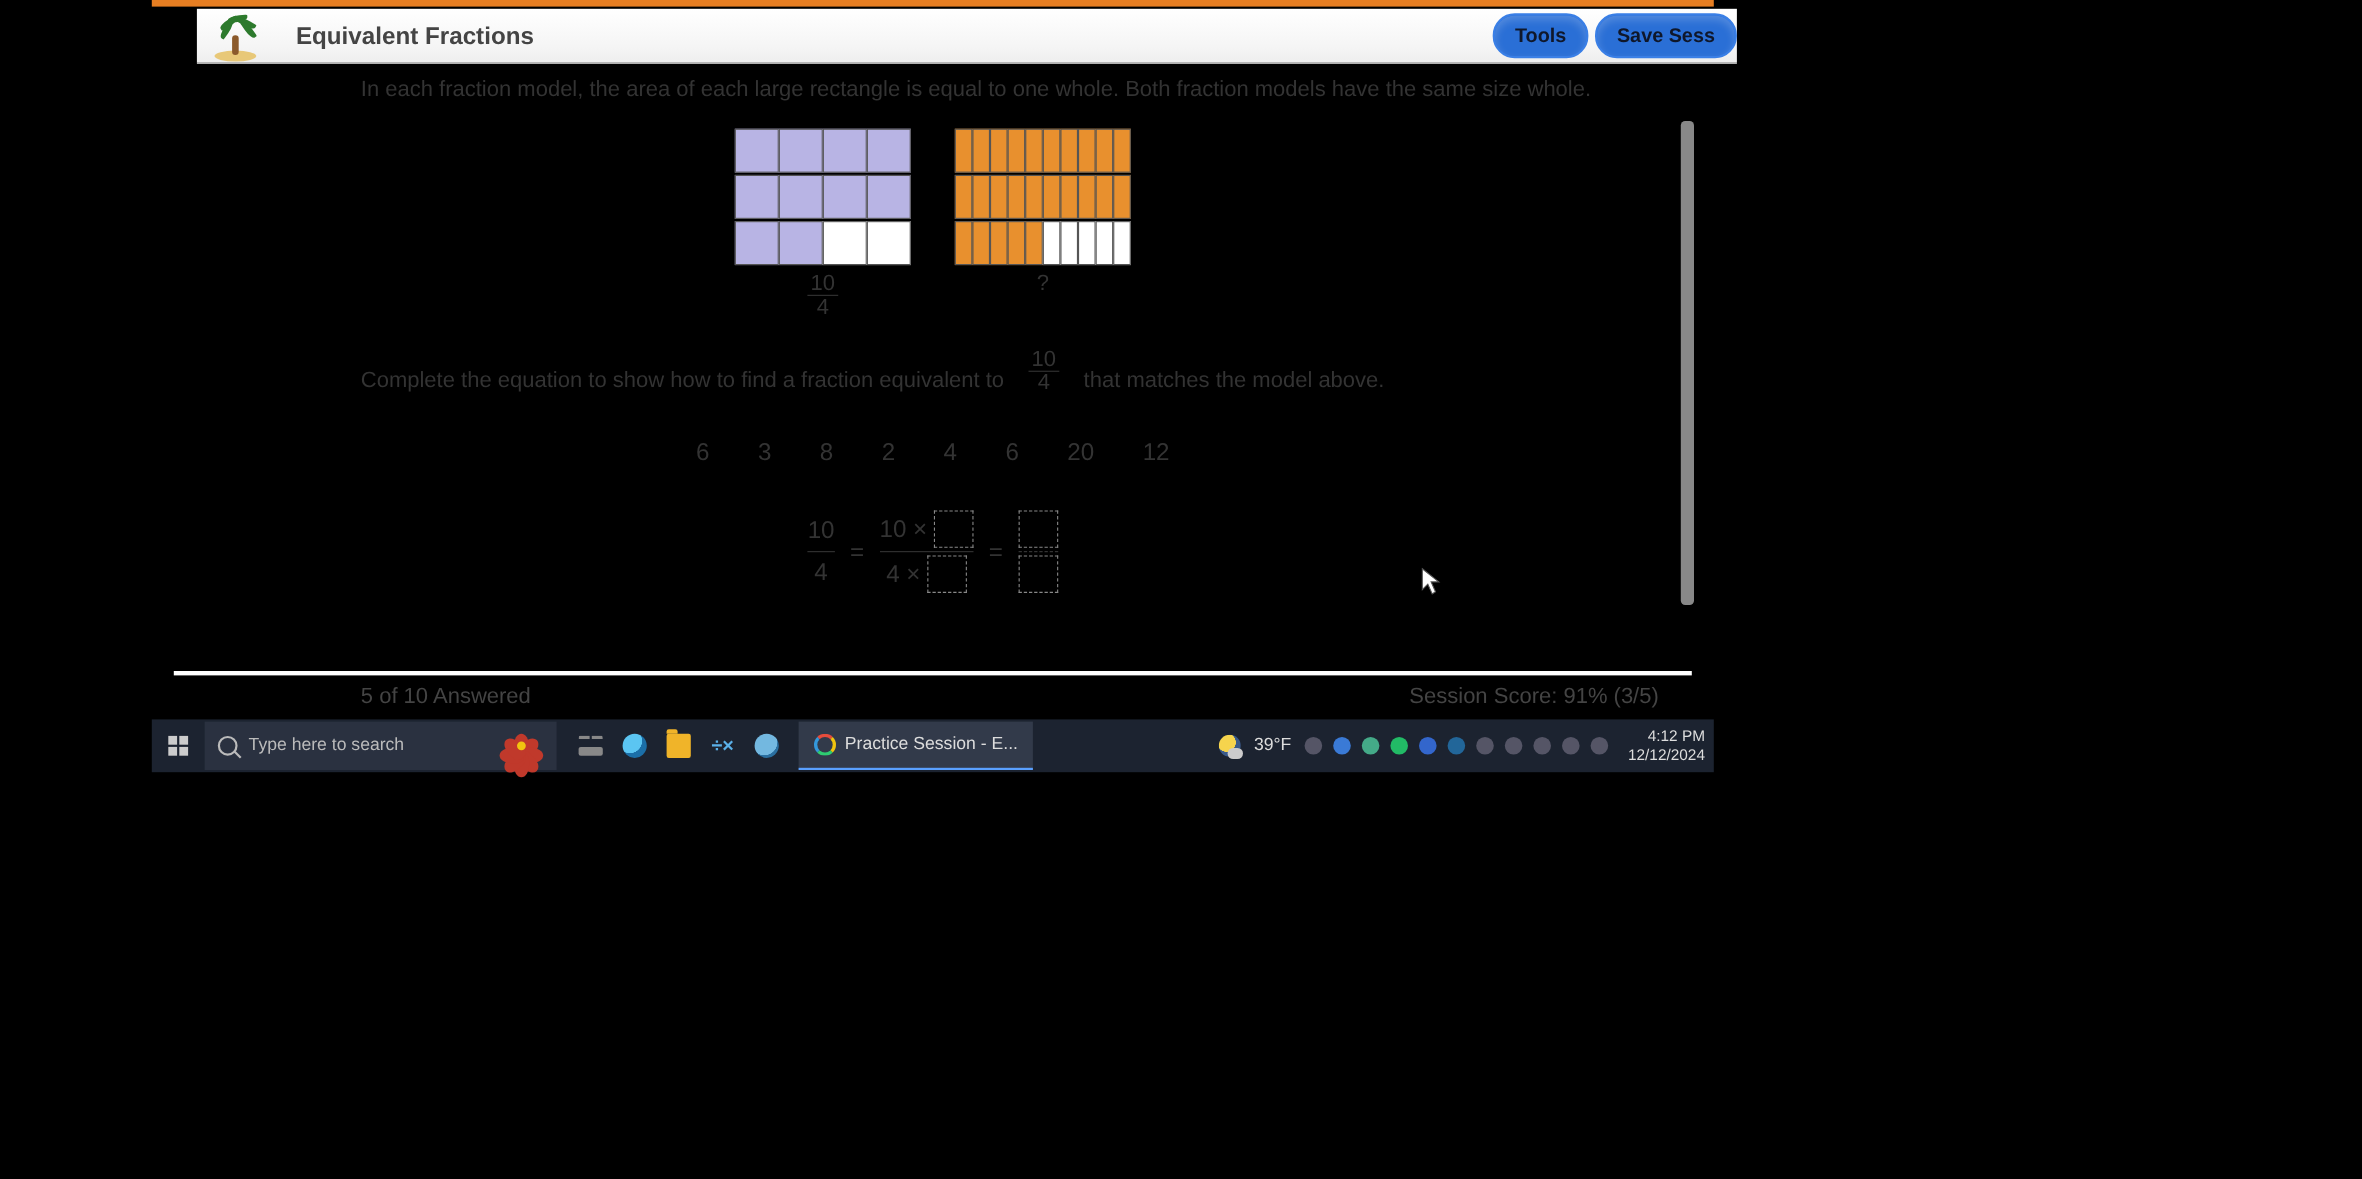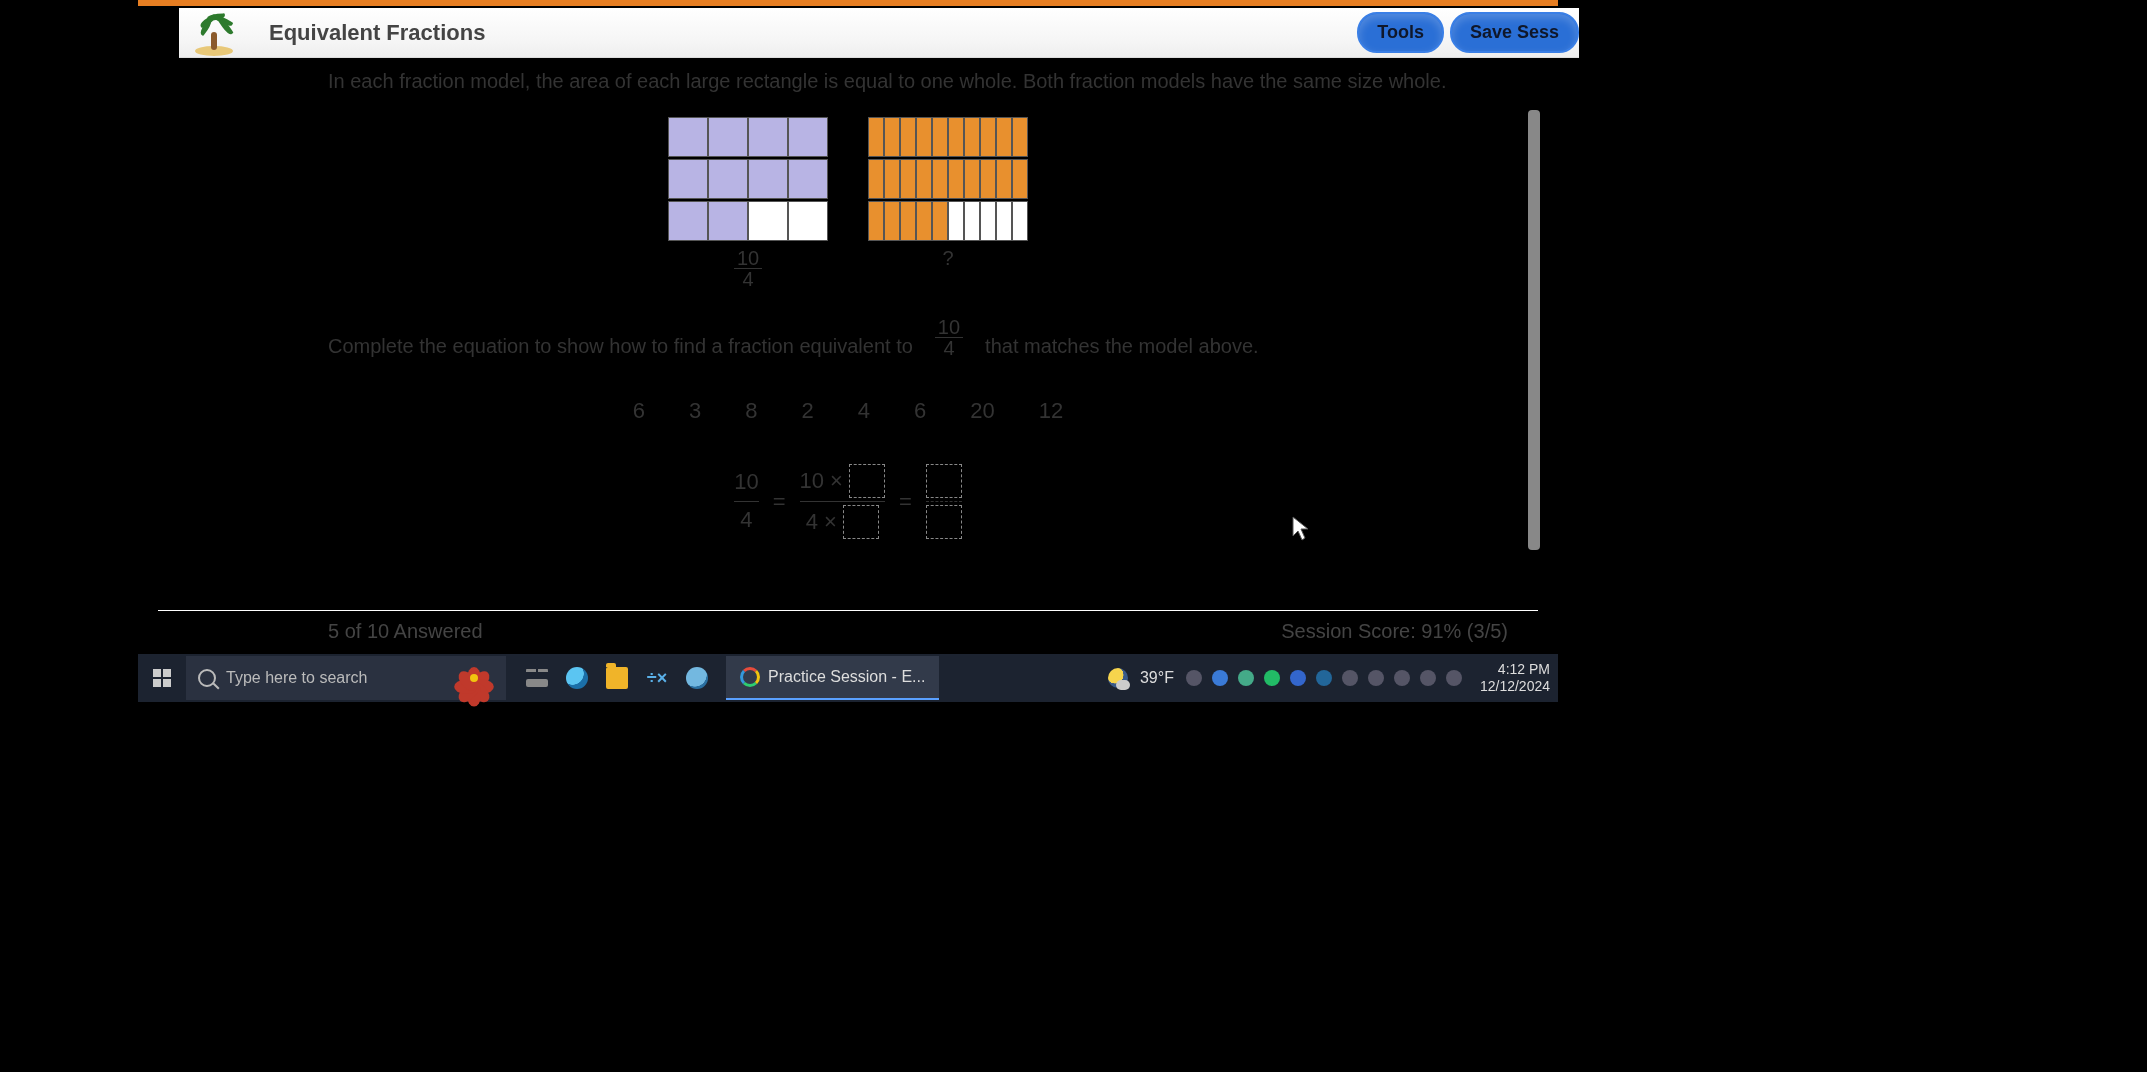--- a/index.html
+++ b/index.html
@@ -165,21 +165,21 @@
       position: absolute;
       left: 158px;
       top: 610px;
       width: 1380px;
       height: 36px;
       display: flex;
       justify-content: space-between;
       align-items: center;
       font-size: 20px;
       color: #444;
-      border-top: 1px solid #ffffff;
+      border-top: 4px solid #ffffff;
       padding: 6px 30px 0 170px;
     }
     .taskbar {
       position: absolute;
       left: 138px;
       bottom: 370px;
       width: 1420px;
       height: 48px;
       background: #1c2330;
       display: flex;

